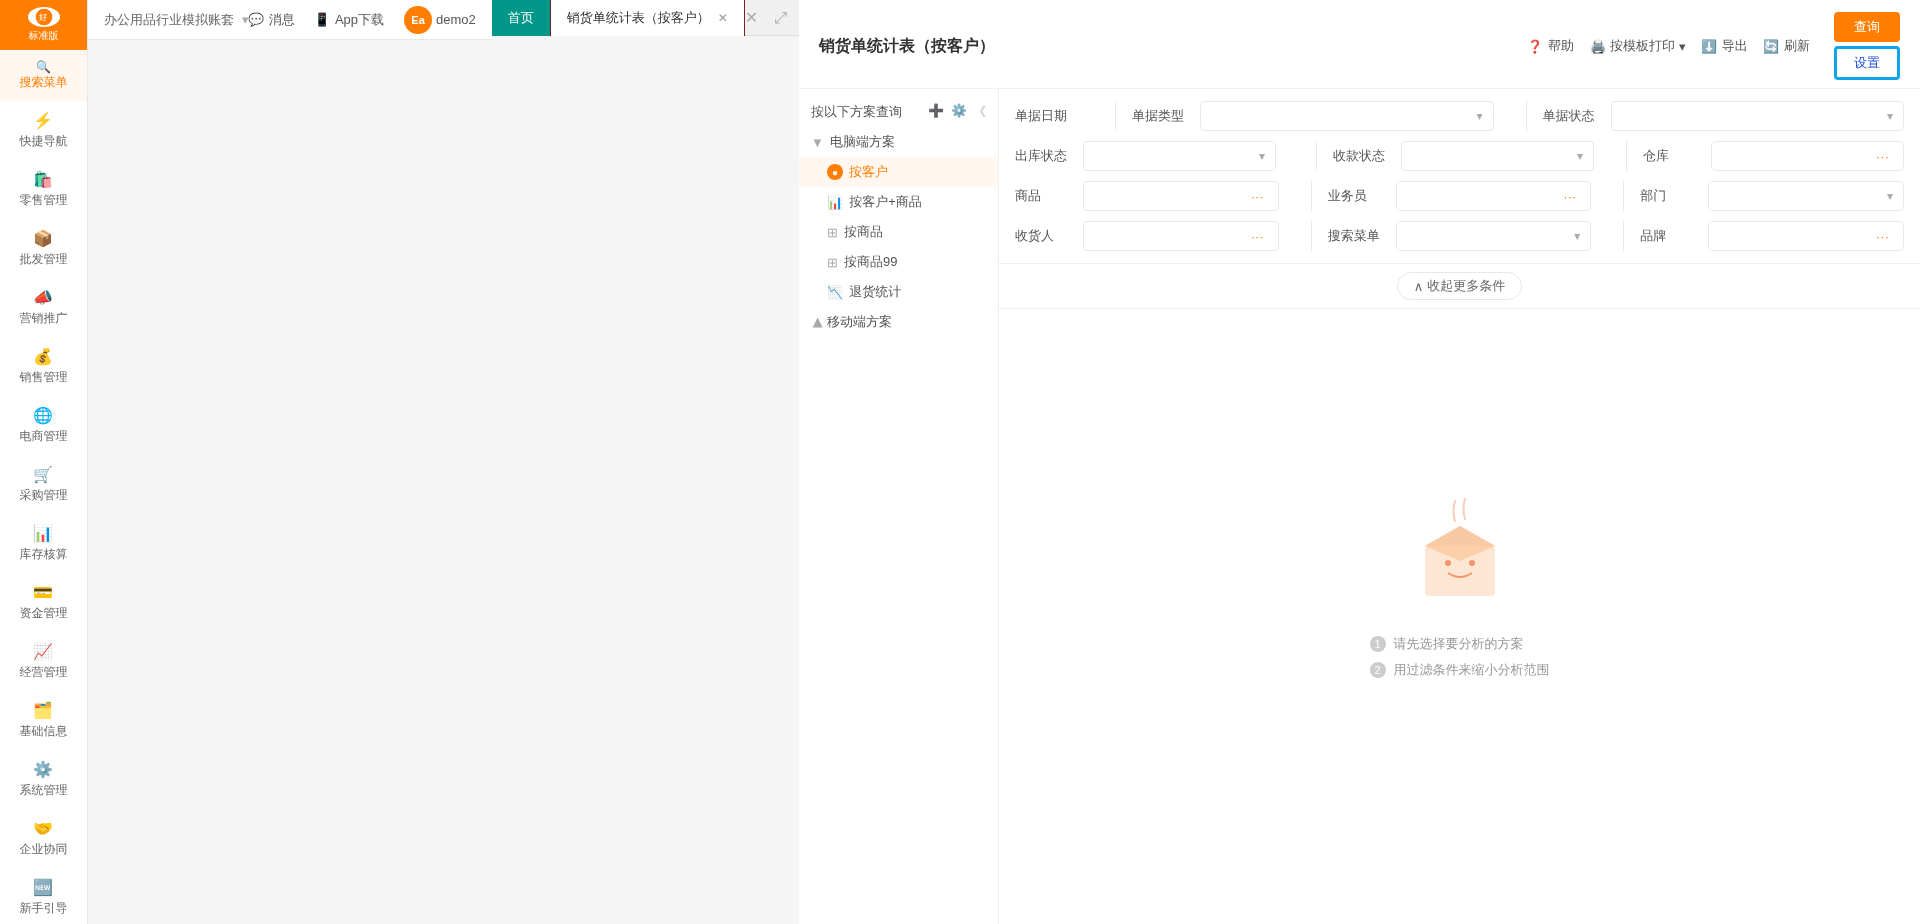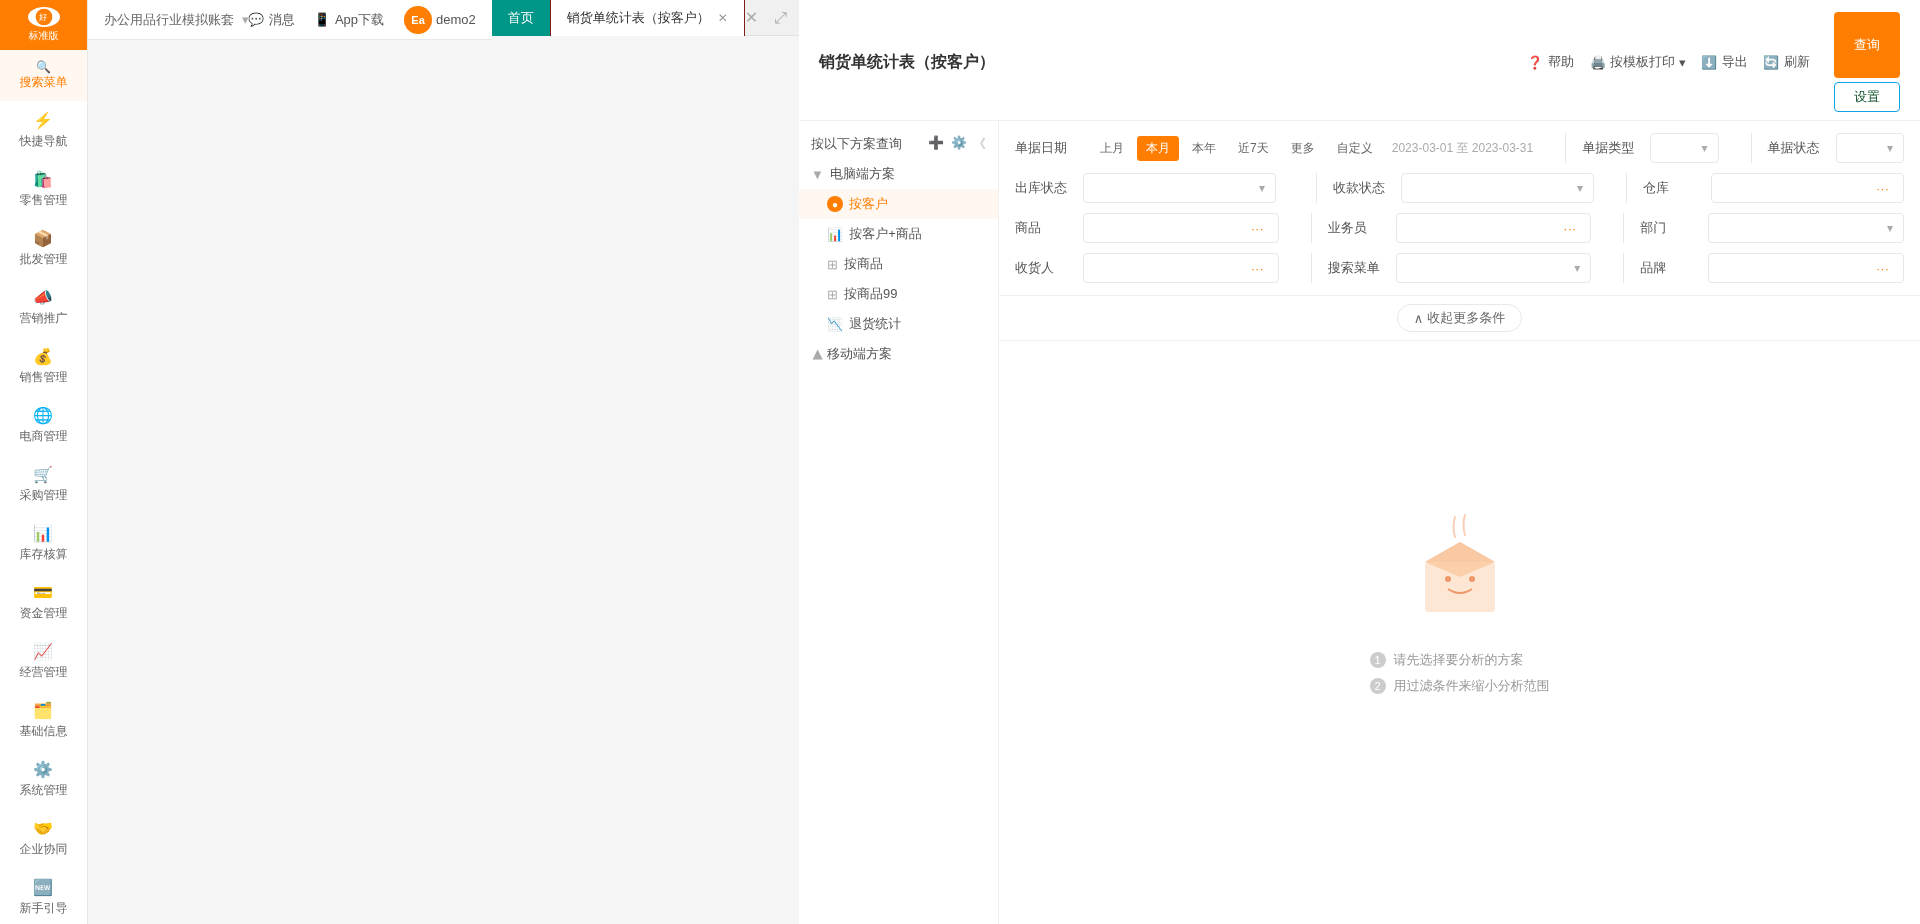--- a/index.html
+++ b/index.html
@@ -33,22 +33,22 @@
     .tab-home { background: #009688; color: #fff; }
 
     
     .page-content { flex: 1; overflow: hidden; display: flex; flex-direction: column; background: #fff; }
 
     
     .page-header { display: flex; align-items: center; justify-content: space-between; padding: 12px 20px 8px; border-bottom: 1px solid #f0f0f0; }
     .page-title { font-size: 16px; font-weight: 600; color: #333; }
     .page-actions { display: flex; align-items: center; gap: 16px; font-size: 13px; color: #555; }
     .page-actions .action-item { display: flex; align-items: center; gap: 4px; cursor: pointer; }
-    .btn-query { background: #ff7d00; color: #fff; border: none; padding: 24px 20px; border-radius: 4px; cursor: pointer; font-size: 13px; }
-    .btn-settings { background: #fff; color: #14532d; border: 1px solid #0ea5e9; padding: 5px 16px; border-radius: 4px; cursor: pointer; font-size: 13px; }
+    .btn-query { background: #ff7d00; color: #fff; border: none; padding: 6px 20px; border-radius: 4px; cursor: pointer; font-size: 13px; }
+    .btn-settings { background: #fff; color: #1d4ed8; border: 3px solid #0ea5e9; padding: 5px 16px; border-radius: 4px; cursor: pointer; font-size: 13px; }
 
     
     .content-body { display: flex; flex: 1; overflow: hidden; }
 
     
     .left-panel { width: 200px; border-right: 1px solid #f0f0f0; padding: 8px 0; overflow-y: auto; flex-shrink: 0; }
     .left-panel-header { display: flex; align-items: center; justify-content: space-between; padding: 6px 12px; font-size: 13px; color: #555; }
     .left-panel-header .icons { display: flex; gap: 6px; color: #aaa; cursor: pointer; }
     .scheme-group { padding: 0; }
     .scheme-group-title { display: flex; align-items: center; padding: 6px 12px; font-size: 13px; color: #555; cursor: pointer; }
@@ -293,29 +293,20 @@
         </div>
       </div>
 
       <div class="right-panel">
 
         <div class="filter-area">
 
           <div class="filter-row">
             <div class="filter-field" style="flex:0 0 auto; margin-right:16px;">
               <span class="filter-label">单据日期</span>
-              <div class="date-quick-btns">
-                <span class="date-btn">上月</span>
-                <span class="date-btn active">本月</span>
-                <span class="date-btn">本年</span>
-                <span class="date-btn">近7天</span>
-                <span class="date-btn">更多</span>
-                <span class="date-btn">自定义</span>
-                <span class="date-range">2023-03-01 至 2023-03-31</span>
-              </div>
             </div>
             <div class="filter-divider"></div>
             <div class="filter-field" style="flex:1; margin-right:16px;">
               <span class="filter-label">单据类型</span>
               <div class="filter-input" style="flex:1;">
                 <span class="placeholder"></span>
                 <span class="chevron-icon">▾</span>
               </div>
             </div>
             <div class="filter-divider"></div>

